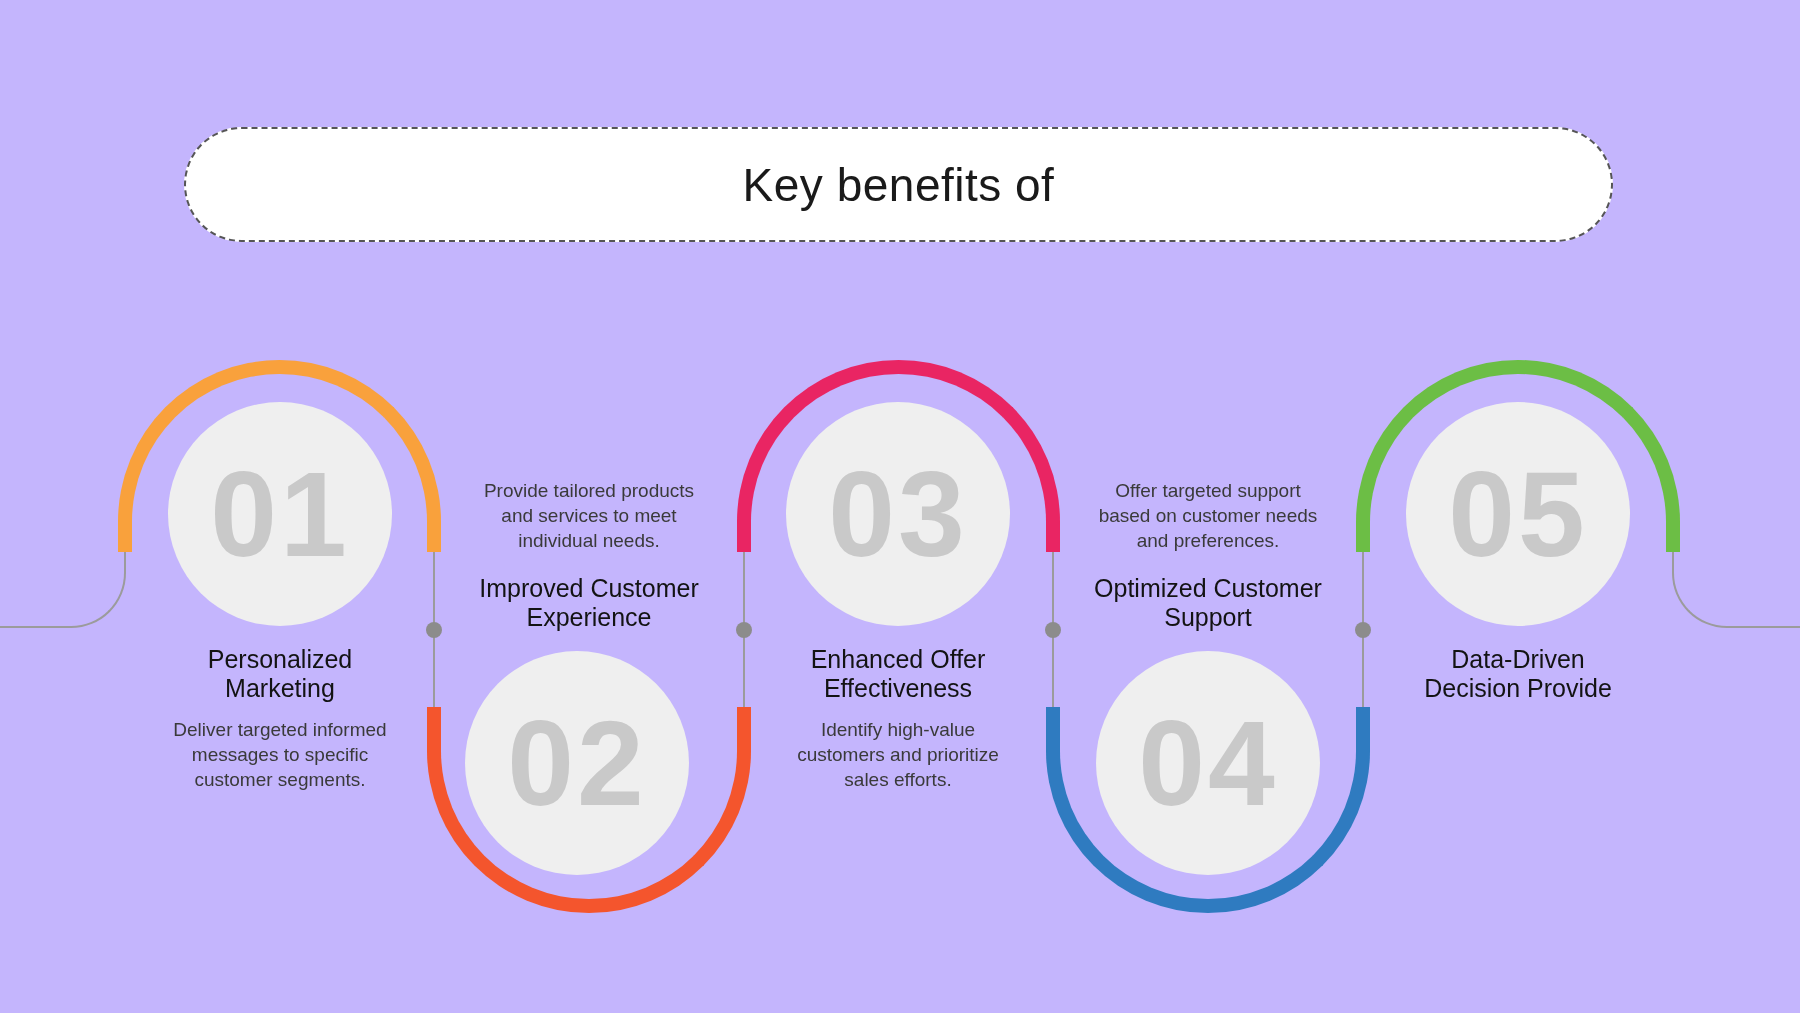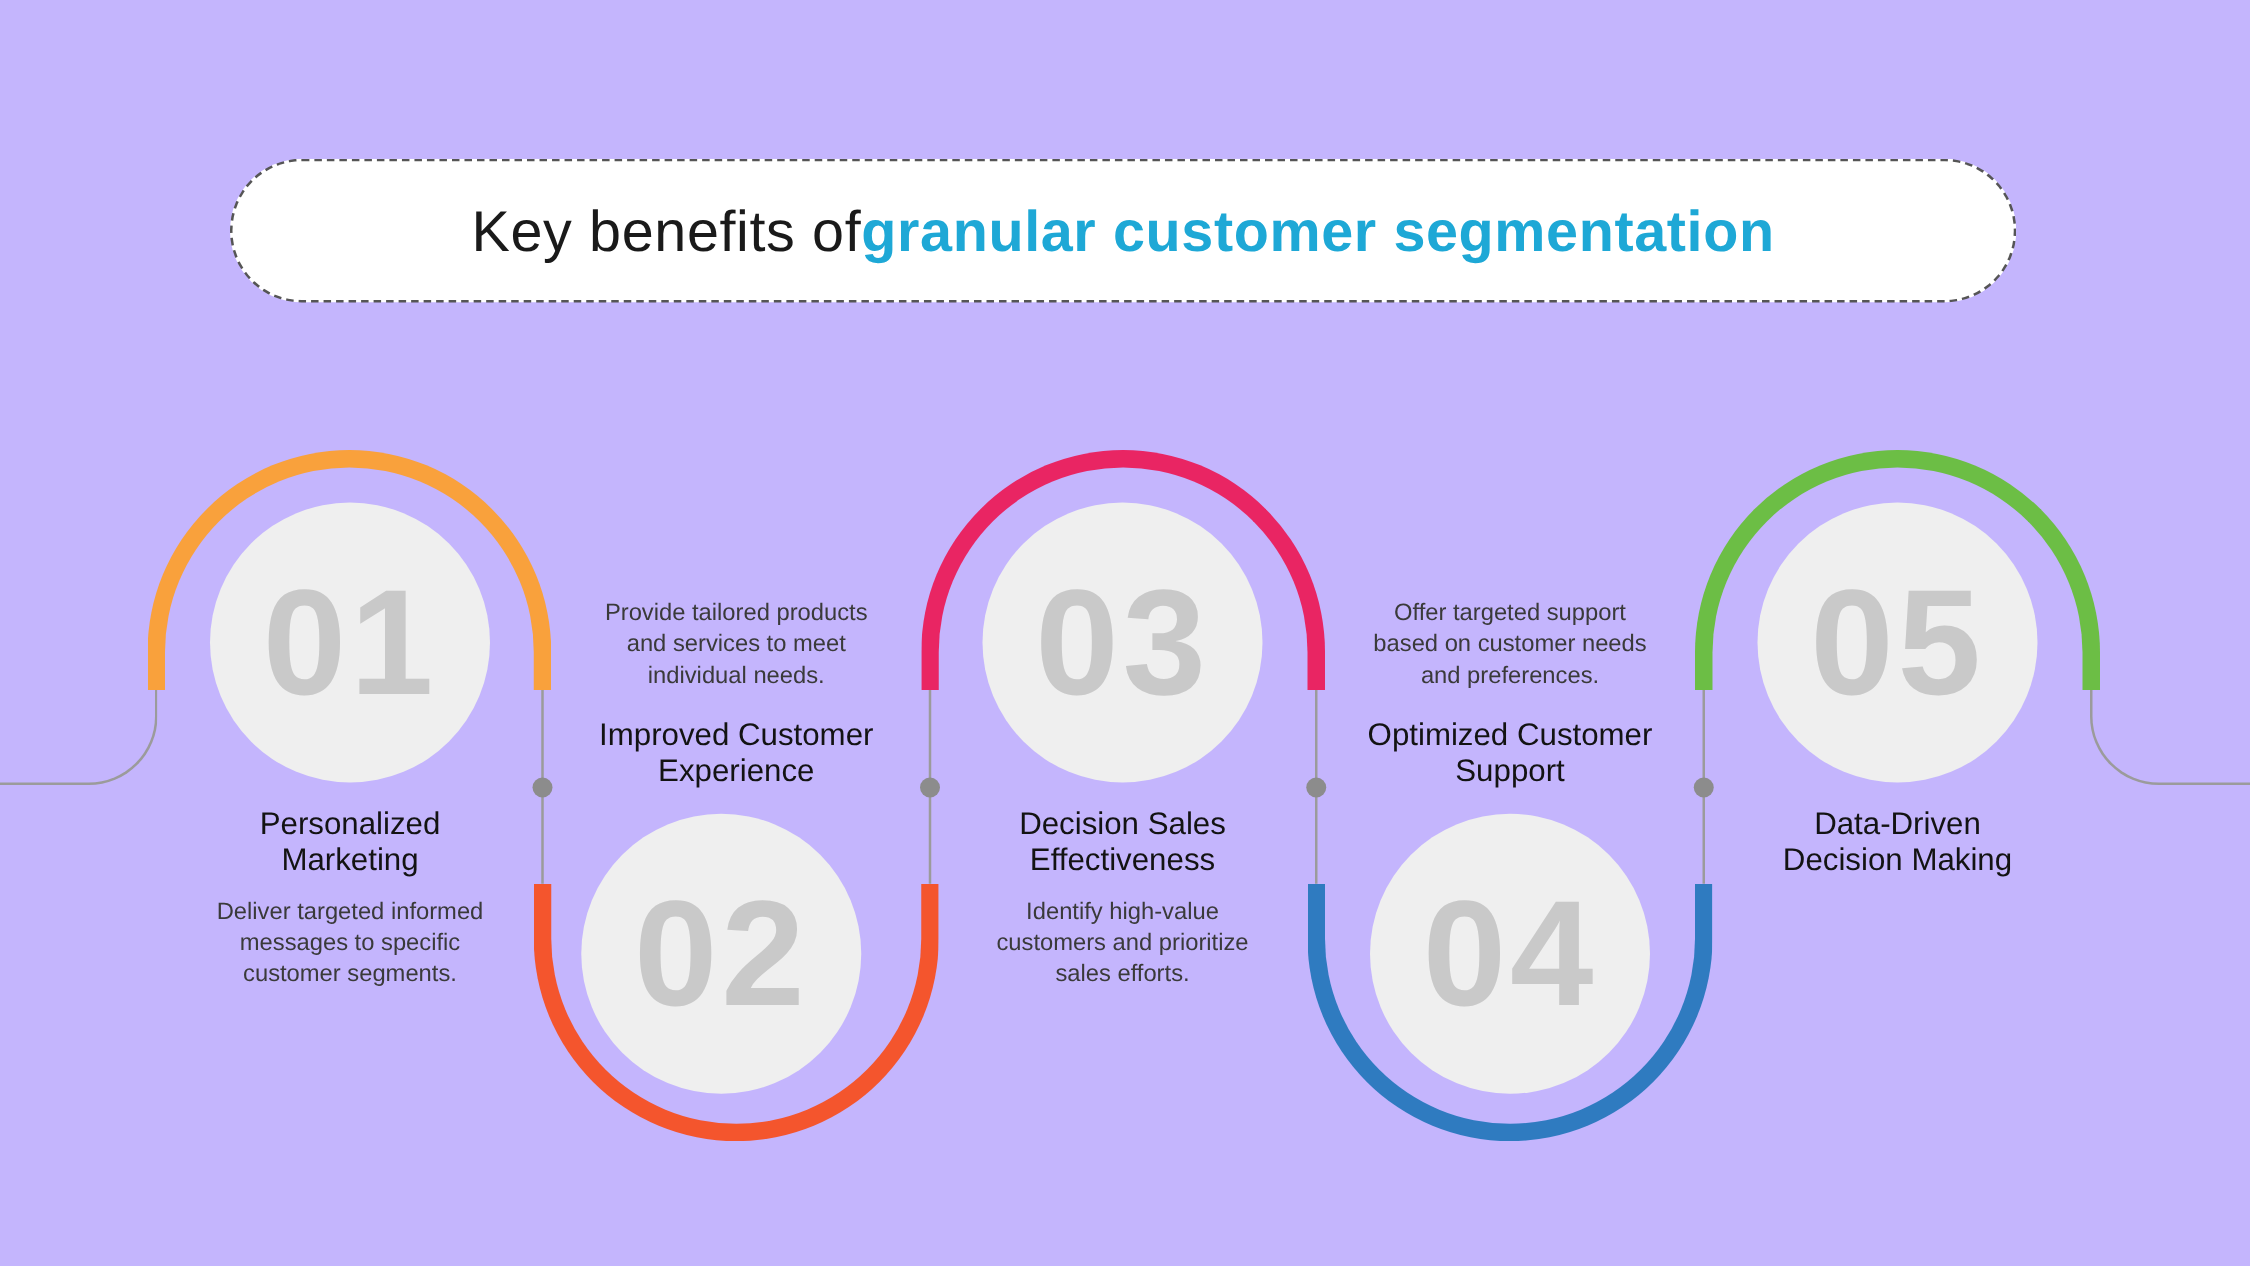--- a/index.html
+++ b/index.html
@@ -77,21 +77,20 @@
   .bottom-item .desc    { order:1; }
   .bottom-item .heading { order:2; margin-top:21px; }
 </style>
 </head>
 <body>
 
 <div class="canvas">
 
   <div class="title-pill">
     <span class="title-prefix">Key benefits of </span>
-    <span class="title-highlight" style="color: rgb(30, 168, 214);">granular customer segmentation</span>
   </div>
 
   <div class="tail-left"></div>
   <div class="tail-right"></div>
   <div class="connector c1"></div>
   <div class="connector c2"></div>
   <div class="connector c3"></div>
   <div class="connector c4"></div>
   <div class="dot d1"></div>
   <div class="dot d2"></div>
@@ -125,21 +124,21 @@
 individual needs.</div>
     </div>
   </div>
 
   <div class="item i3 top-item">
     <div class="arc top" style="border-color: rgb(233, 37, 99);"></div>
     <div class="circle">
       <span class="num">03</span>
     </div>
     <div class="text">
-      <div class="heading">Decision Sales
+      <div class="heading">Enhanced Offer
 Effectiveness</div>
       <div class="desc">Identify high-value
 customers and prioritize
 sales efforts.</div>
     </div>
   </div>
 
   <div class="item i4 bottom-item">
     <div class="arc bottom" style="border-color: rgb(47, 123, 192);"></div>
     <div class="circle">
@@ -154,17 +153,17 @@
     </div>
   </div>
 
   <div class="item i5 top-item">
     <div class="arc top" style="border-color: rgb(108, 190, 69);"></div>
     <div class="circle">
       <span class="num">05</span>
     </div>
     <div class="text">
       <div class="heading">Data-Driven
-Decision Making</div>
+Decision Provide</div>
     </div>
   </div>
 
 </div>
 
 </body></html>

